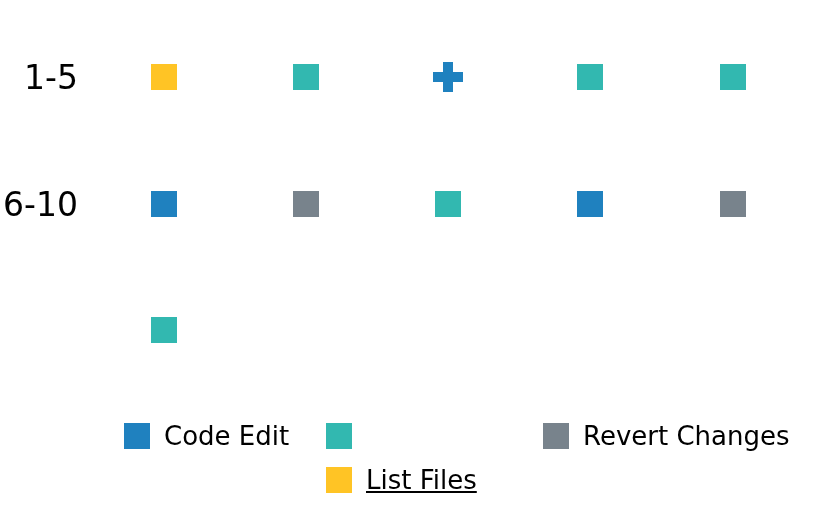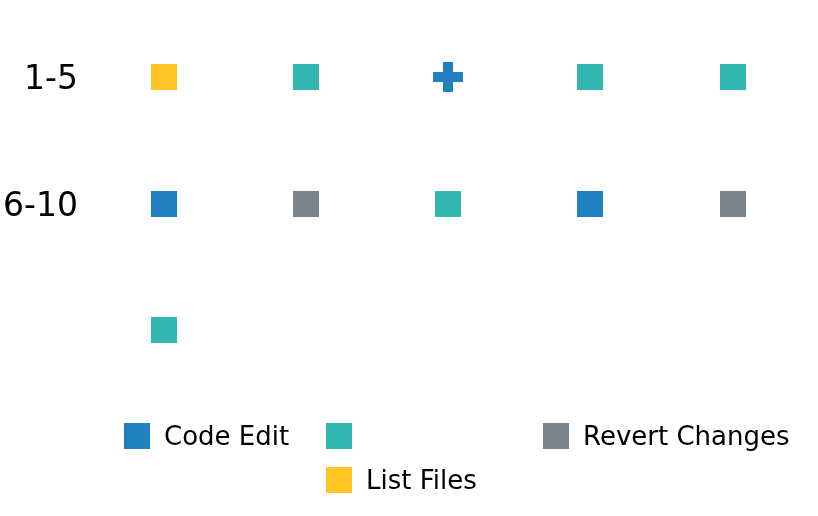--- a/index.html
+++ b/index.html
@@ -159,20 +159,20 @@
         </div>
         <div class="legend-entry" style="left: 202px;">
           <div class="legend-swatch" style="background: rgb(50, 184, 176);"></div>
         </div>
         <div class="legend-entry" style="left: 372px; margin-left: 47px;">
           <div class="legend-swatch" style="background: rgb(120, 131, 140);"></div>
           <div class="legend-text">Revert Changes</div>
         </div>
       </div>
       <div class="legend-row r1">
-        <div class="legend-entry" style="left: 202px;">
+        <div class="legend-entry" style="left: 202px; text-decoration: underline;">
           <div class="legend-swatch" style="background: rgb(255, 196, 37);"></div>
           <div class="legend-text">List Files</div>
         </div>
       </div>
     </div>
 
 </div>
 
 </body></html>

